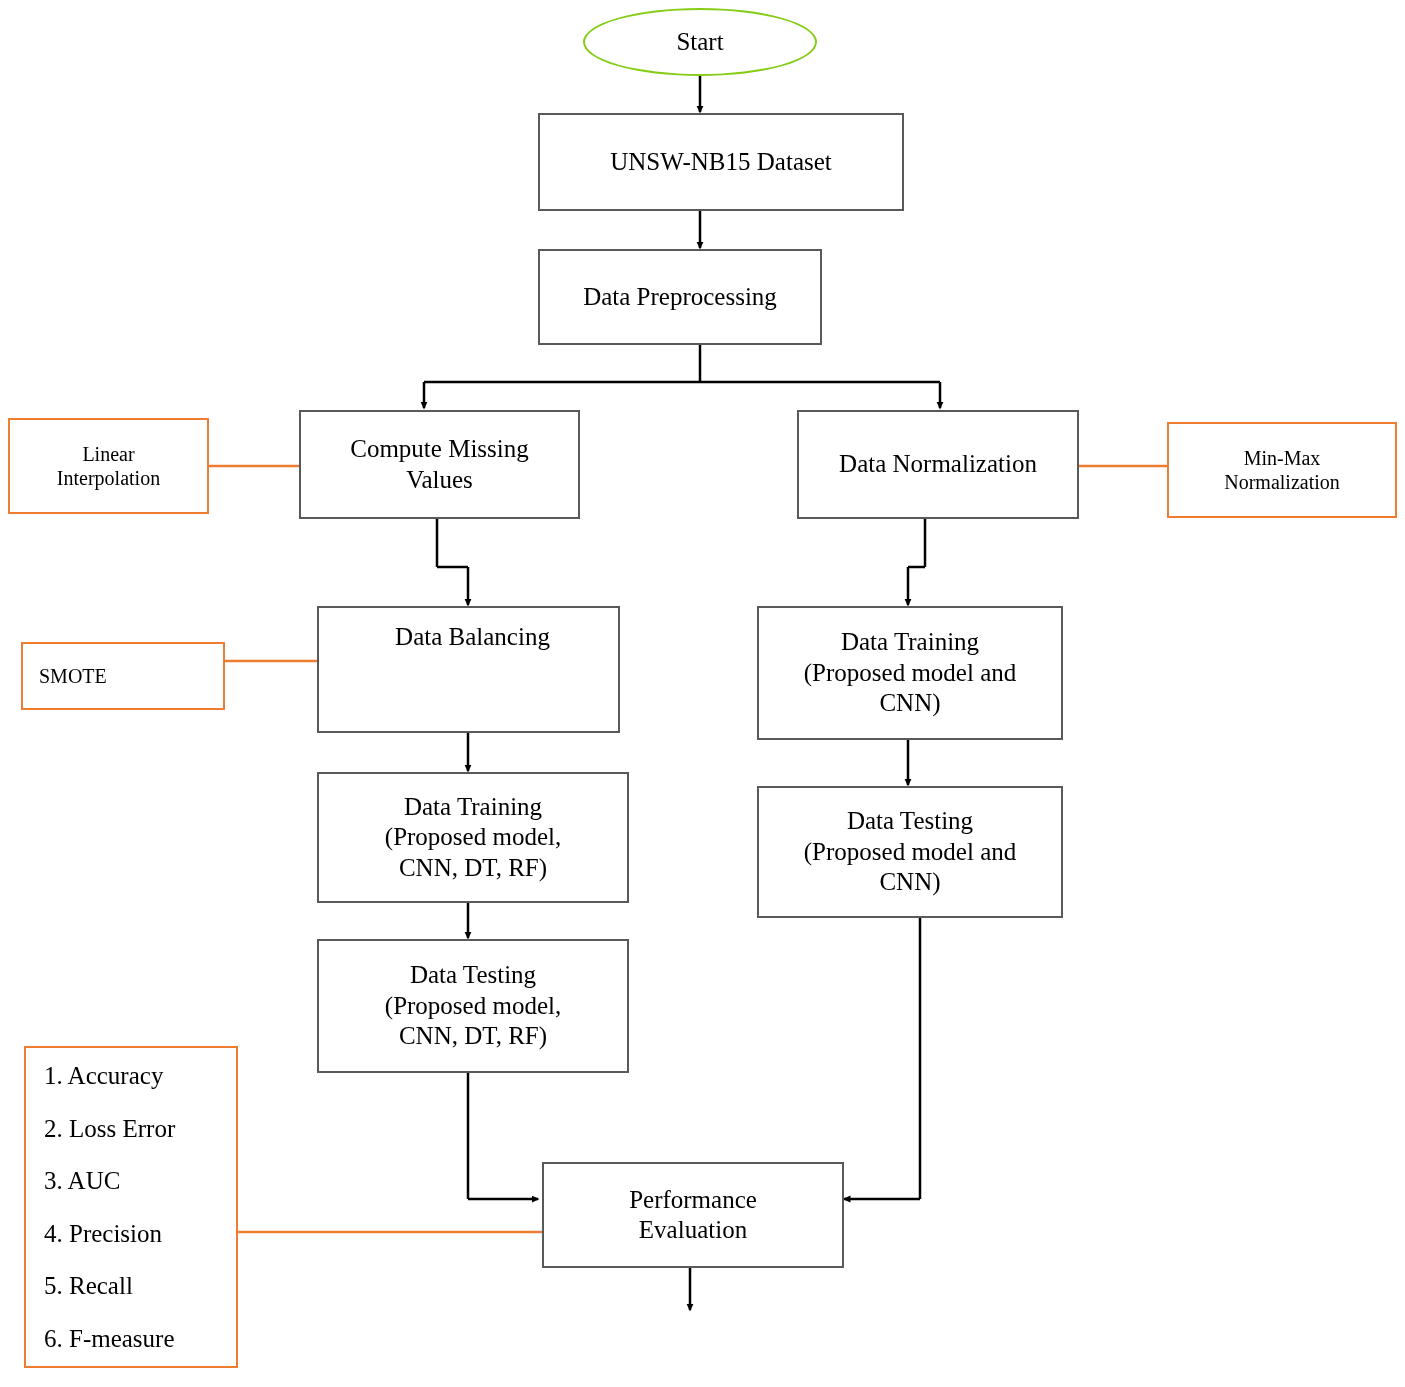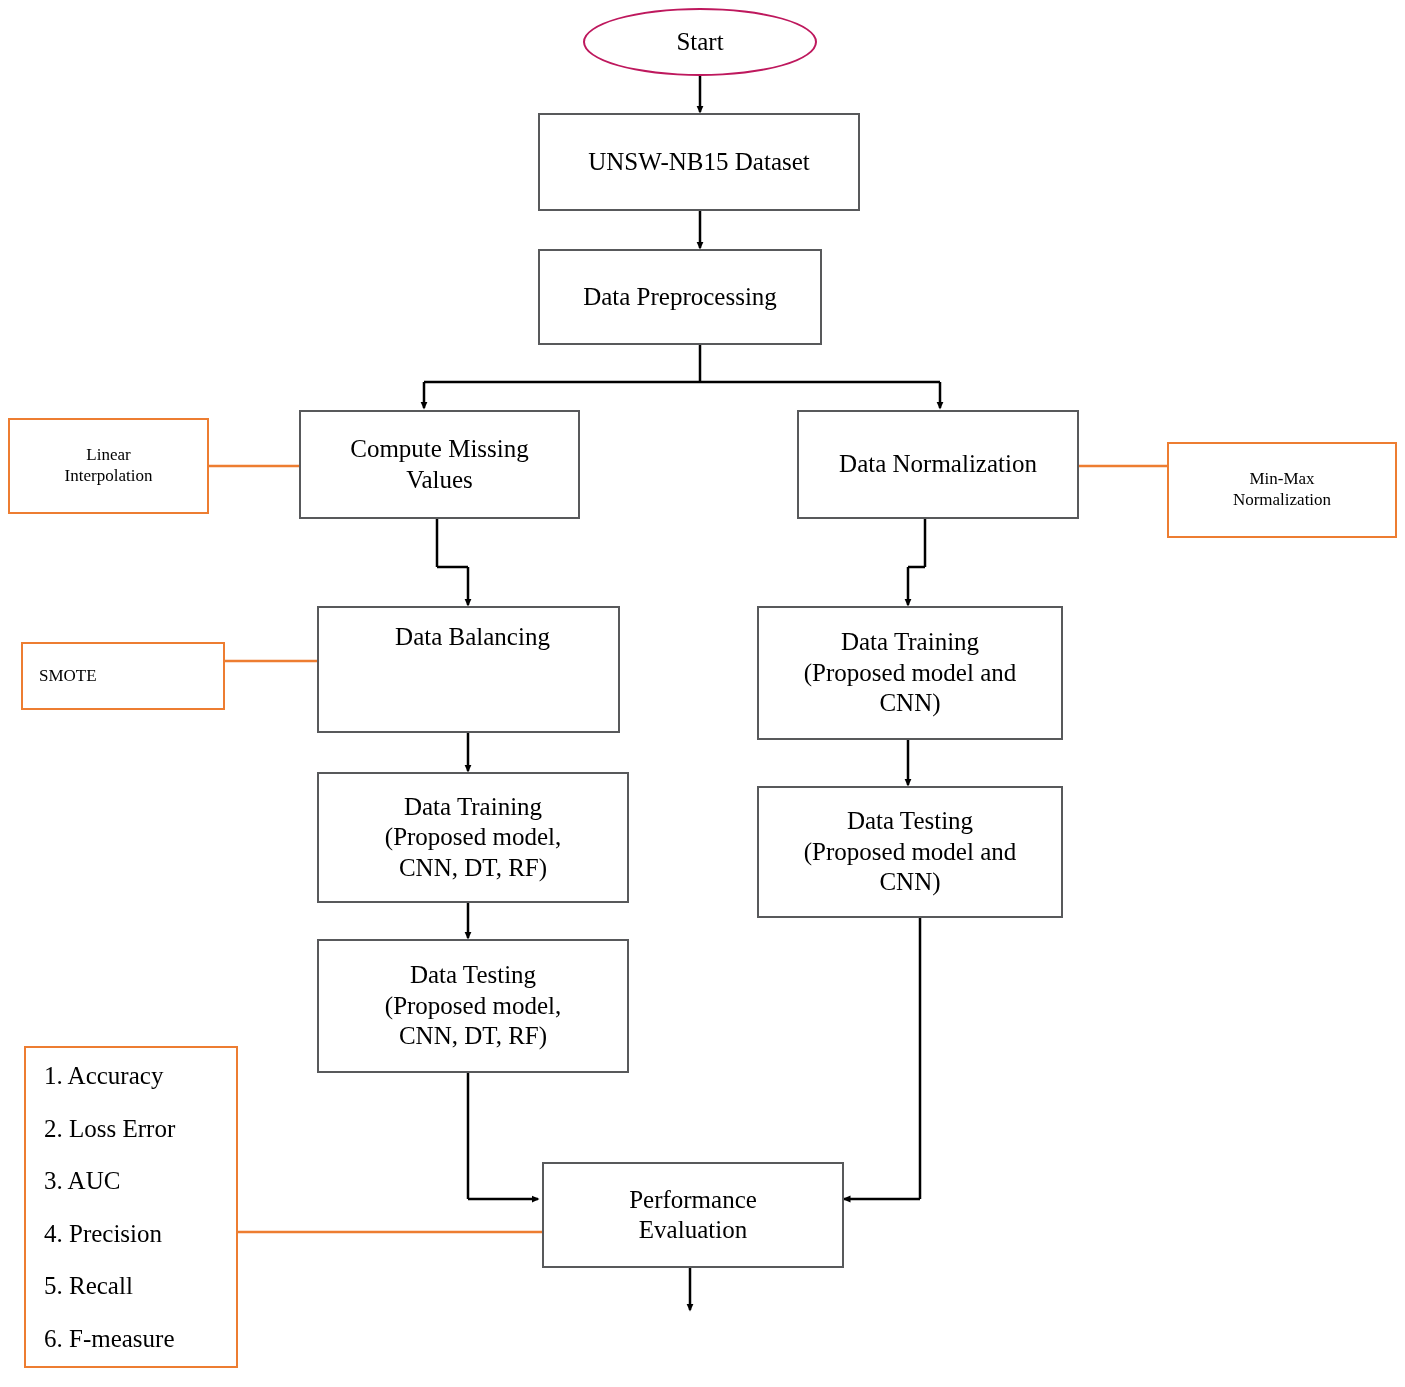--- a/index.html
+++ b/index.html
@@ -27,29 +27,29 @@
     text-align: center;
     line-height: 1.22;
     white-space: pre-line;
   }
   .box {
     border: 2px solid #58595b;
     background: #ffffff;
     font-size: 25px;
   }
   .ellipse {
-    border: 2px solid #be185d;
+    border: 2px solid #84cc16;
     border-radius: 50%;
     background: #ffffff;
     font-size: 25px;
   }
   .note {
     border: 2px solid #ED7D31;
     background: #ffffff;
-    font-size: 17px;
+    font-size: 20px;
     color: #000000;
   }
   .note-left {
     justify-content: flex-start;
     text-align: left;
     padding-left: 16px;
   }
   .metrics {
     position: absolute;
     box-sizing: border-box;
@@ -119,21 +119,21 @@
     <path d="M209,466 L299,466" stroke="#ED7D31" stroke-width="2.5" fill="none"></path>
     <path d="M1079,466 L1167,466" stroke="#ED7D31" stroke-width="2.5" fill="none"></path>
     <path d="M225,661 L317,661" stroke="#ED7D31" stroke-width="2.5" fill="none"></path>
     <path d="M238,1232 L542,1232" stroke="#ED7D31" stroke-width="2.5" fill="none"></path>
   </svg>
 
   <div class="node ellipse" style="left:583px; top:8px; width:234px; height:68px;">
     <span>Start</span>
   </div>
 
-  <div class="node box" style="left:538px; top:113px; width:322px; height:98px;">
+  <div class="node box" style="left:538px; top:113px; width:366px; height:98px;">
     <span>UNSW-NB15 Dataset</span>
   </div>
 
   <div class="node box" style="left:538px; top:249px; width:284px; height:96px;">
     <span>Data Preprocessing</span>
   </div>
 
   <div class="node box" style="left:299px; top:410px; width:281px; height:109px;">
     <span>Compute Missing
 Values</span>
@@ -175,21 +175,21 @@
     <span>Performance
 Evaluation</span>
   </div>
 
 
   <div class="node note" style="left:8px; top:418px; width:201px; height:96px;">
     <span>Linear
 Interpolation</span>
   </div>
 
-  <div class="node note" style="left:1167px; top:442px; width:230px; height:96px;">
+  <div class="node note" style="left:1167px; top:422px; width:230px; height:96px;">
     <span>Min-Max
 Normalization</span>
   </div>
 
   <div class="node note note-left" style="left:21px; top:642px; width:204px; height:68px;">
     <span>SMOTE</span>
   </div>
 
   <div class="metrics" style="left:24px; top:1046px; width:214px; height:322px;">
     <div>1. Accuracy</div>

